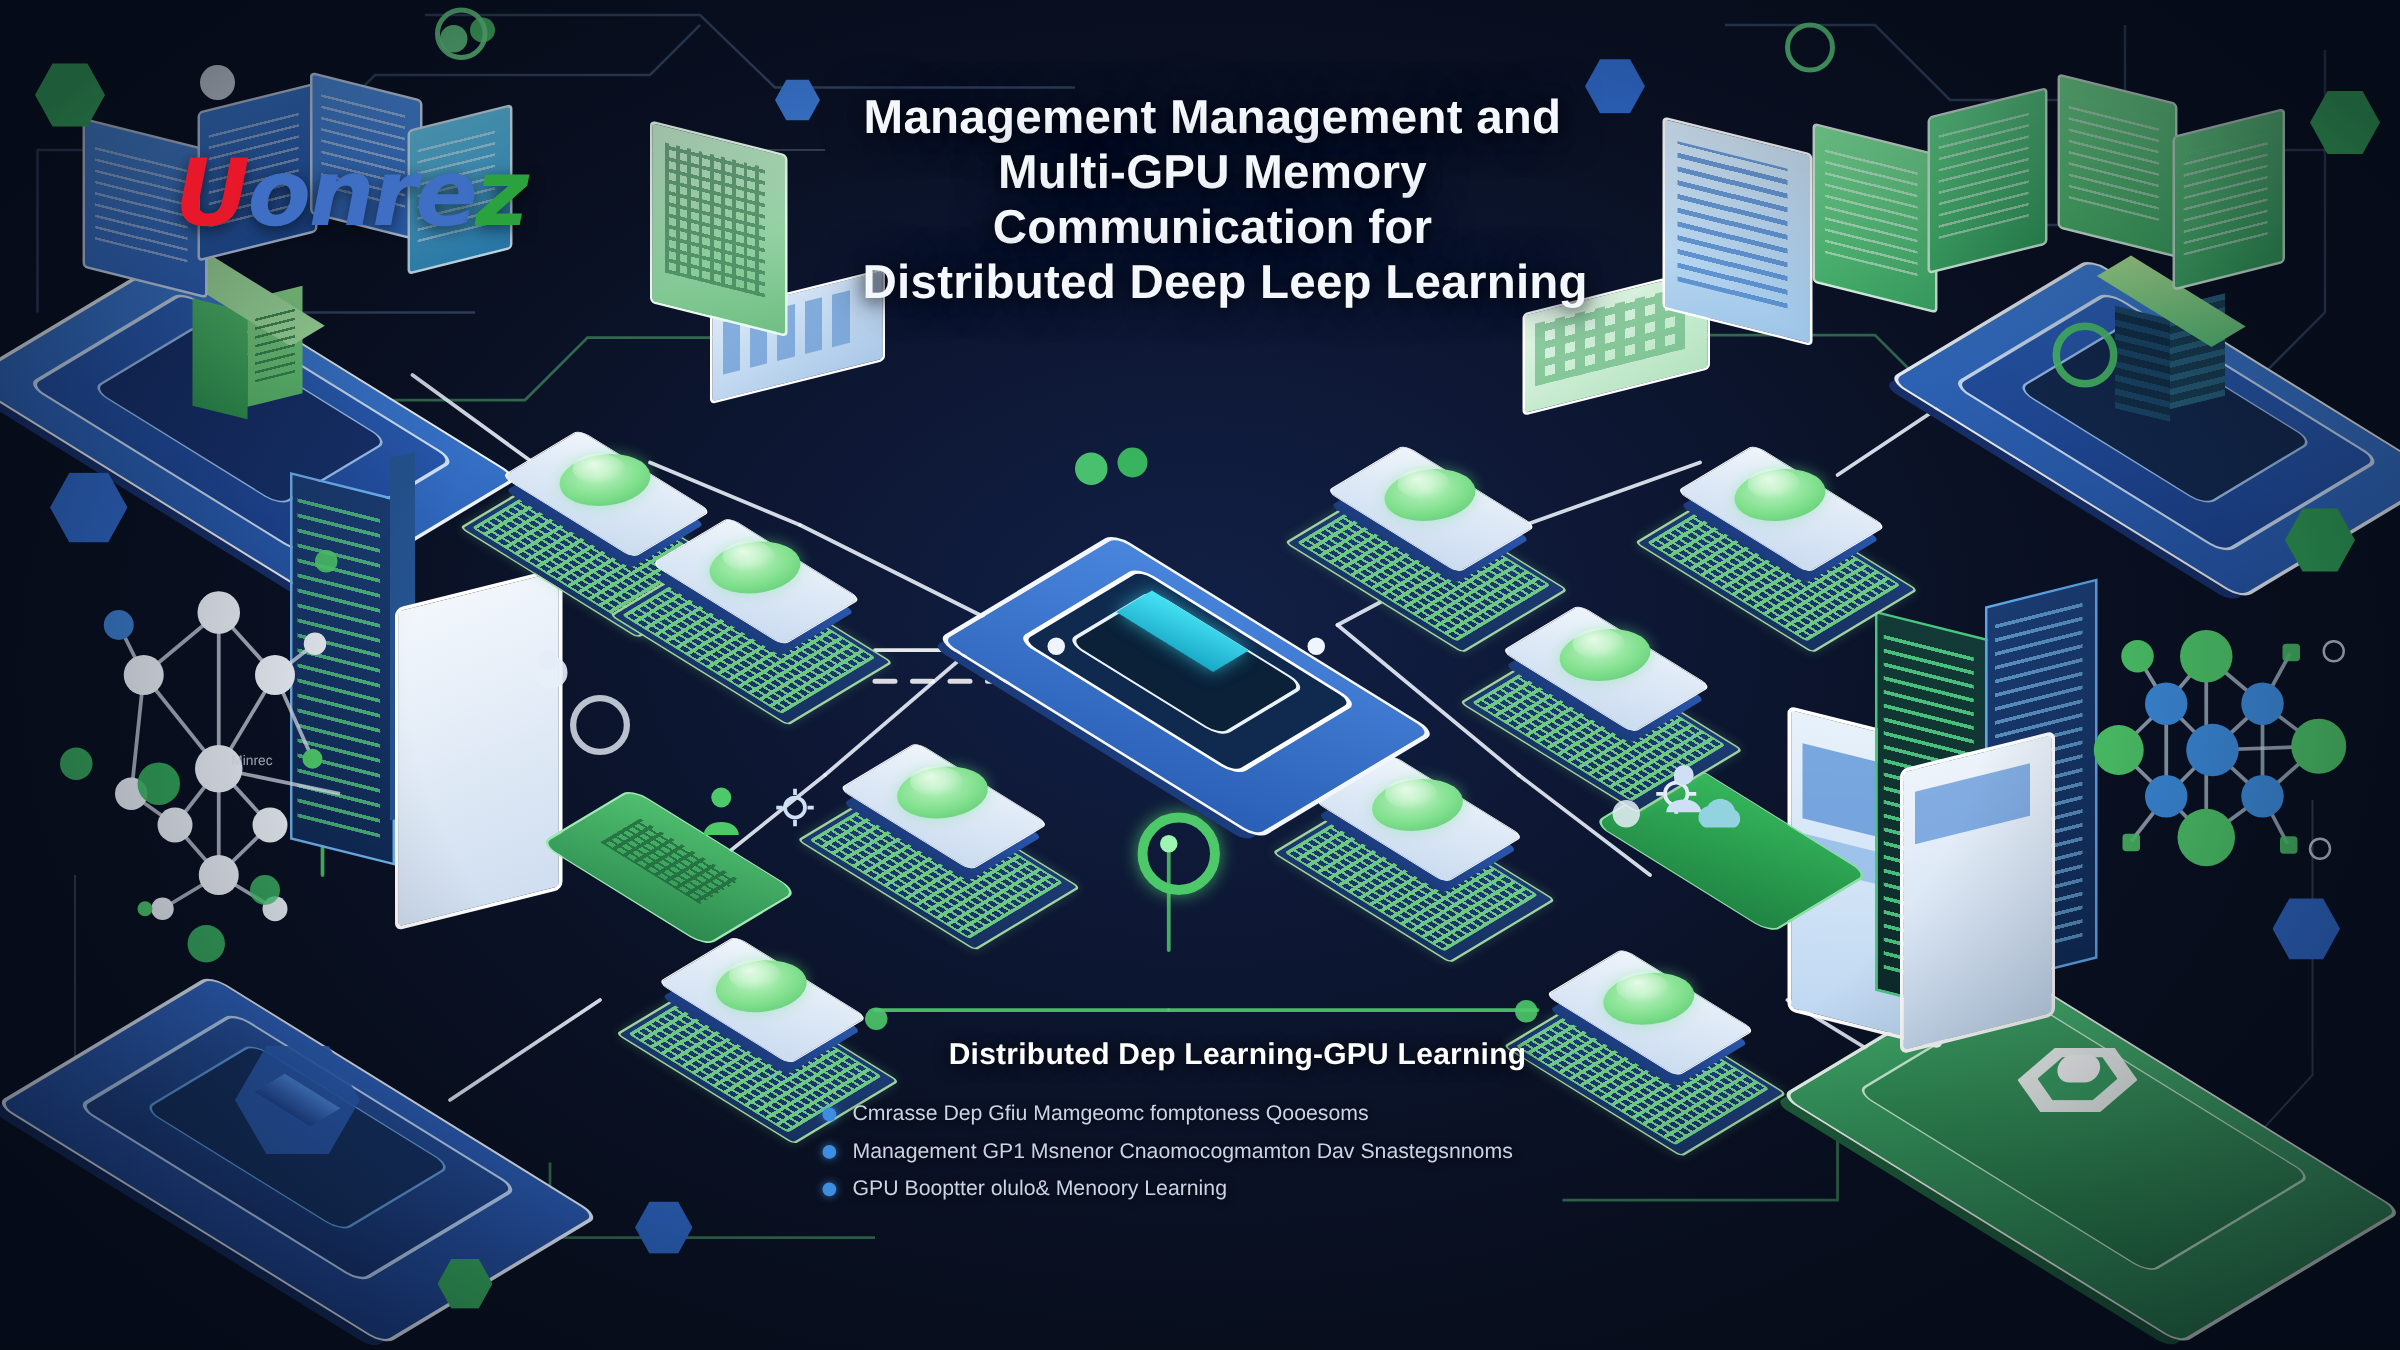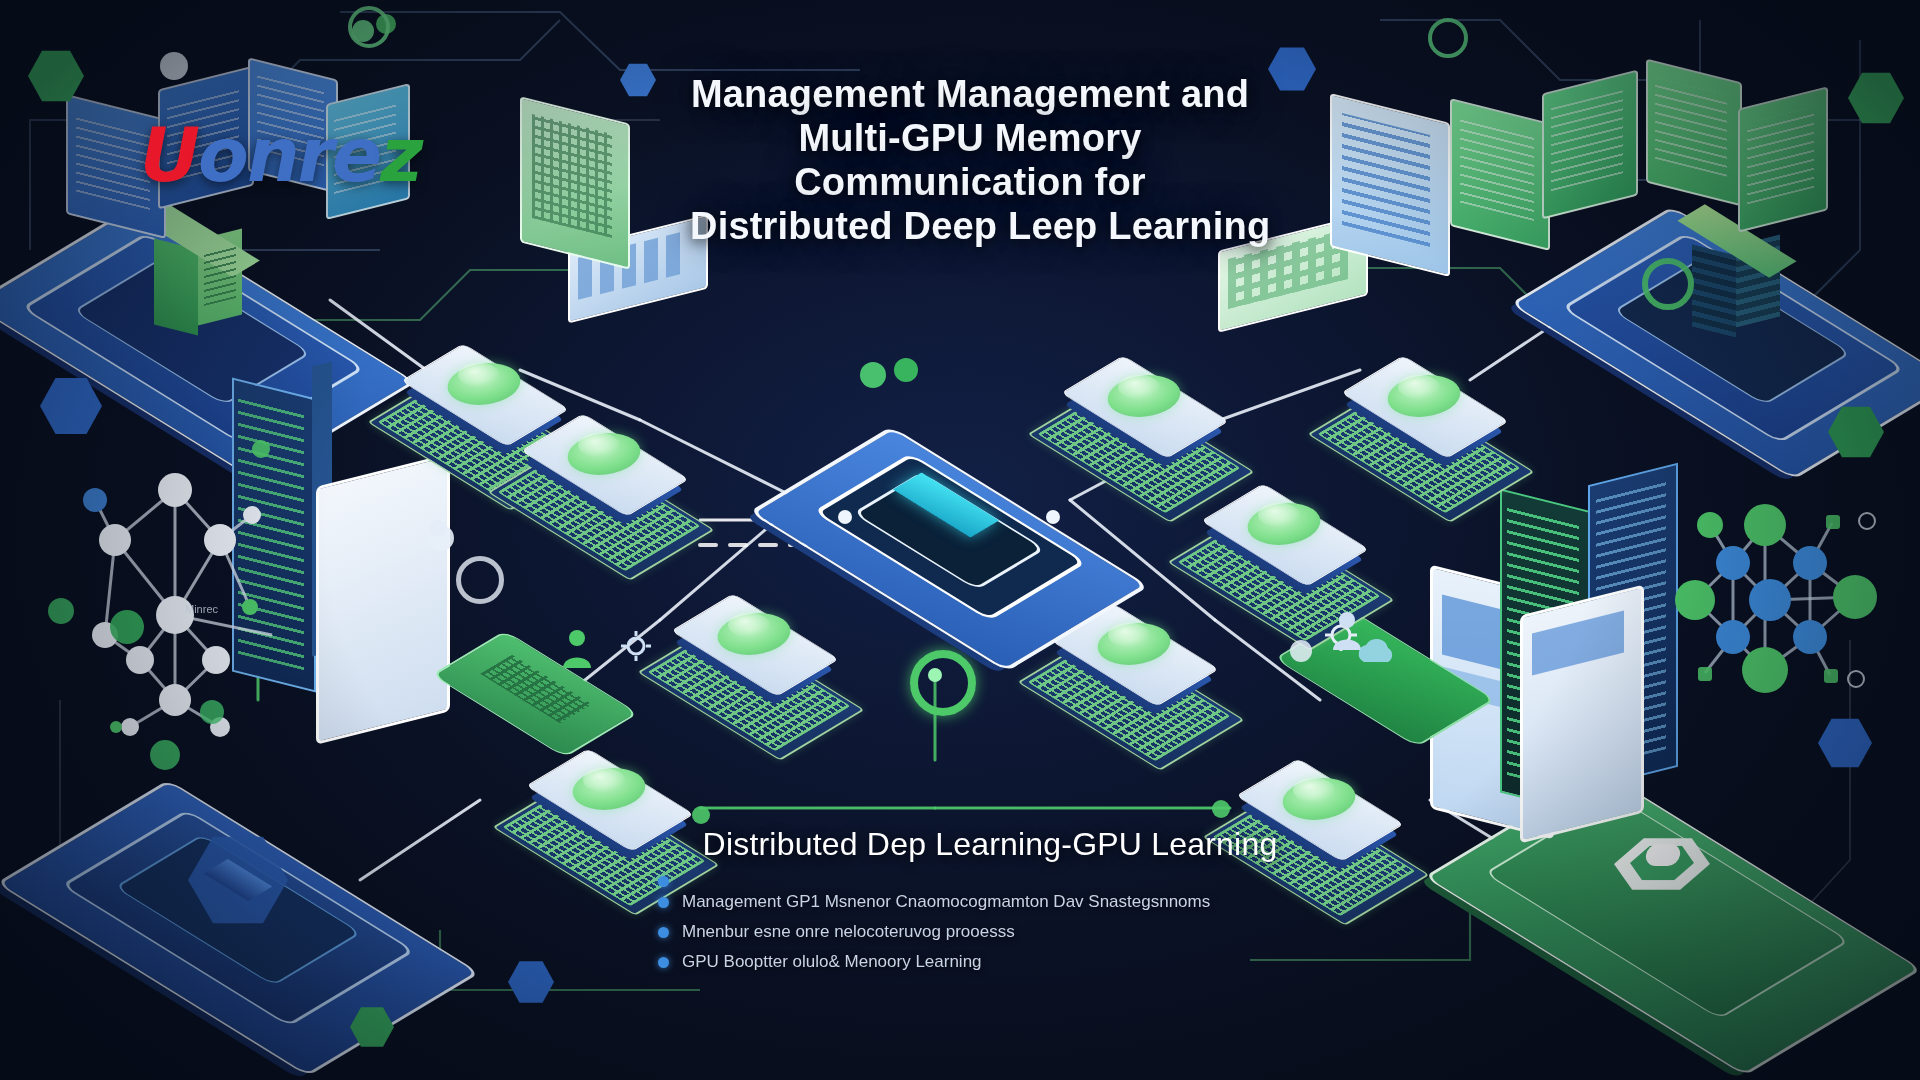--- a/index.html
+++ b/index.html
@@ -93,21 +93,21 @@
   }
   #title-block .tl{
     color:#f4f7fb;font-weight:bold;font-size:38px;line-height:44px;
     letter-spacing:.2px;
     text-shadow:0 2px 14px rgba(0,0,0,.85), 0 0 34px rgba(10,20,45,.9);
     white-space:nowrap;
   }
   
   #bottom-block{position:absolute;left:640px;top:826px;width:700px;z-index:40;}
   #bottom-block .bt-head{
-    color:#ffffff;font-weight:normal;font-size:32px;line-height:36px;
+    color:#ffffff;font-weight:bold;font-size:24px;line-height:36px;
     text-align:center;text-shadow:0 2px 12px rgba(0,0,0,.9);
     margin-bottom:14px;letter-spacing:.2px;
   }
   #bottom-block ul{list-style:none;margin:0;padding:0 0 0 18px;}
   #bottom-block li{
     display:flex;align-items:center;gap:13px;
     color:#c9d4e6;font-size:17px;line-height:30px;
     text-shadow:0 1px 7px rgba(0,0,0,.9);
     filter:blur(.35px);
   }
@@ -568,31 +568,28 @@
     <div class="tl">Multi-GPU Memory</div>
     <div class="tl">Communication for</div>
     <div class="tl">Distributed Deep Leep Learning</div>
   </div>
 
   <div id="bottom-block">
     <div class="bt-head">Distributed Dep Learning-GPU Learning</div>
     <ul>
       <li>
         <span class="dot"></span>
+        <span>Cmrasse Dep Gfiu Mamgeomc fomptoness Qooesoms</span>
       </li>
       <li>
         <span class="dot"></span>
         <span>Management GP1 Msnenor Cnaomocogmamton Dav Snastegsnnoms</span>
       </li>
       <li>
         <span class="dot"></span>
-        <span>Mnenbur esne onre nelocoteruvog prooesss</span>
-      </li>
-      <li>
-        <span class="dot"></span>
         <span>GPU Booptter olulo&amp; Menoory Learning</span>
       </li>
     </ul>
   </div>
 
   <div id="logo">
     <span class="u">U</span><span class="plat">onre</span><span class="z">z</span>
   </div>
 
   <div class="abs noint" style="left:0;top:0;width:1920px;height:1080px;pointer-events:none;

